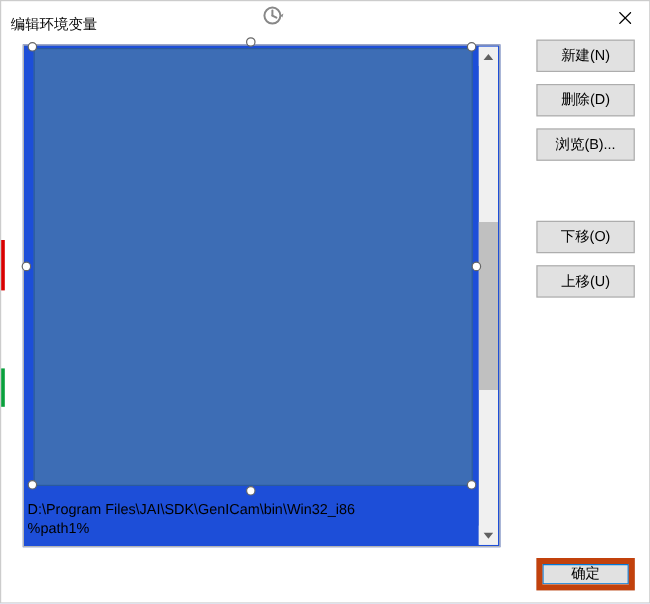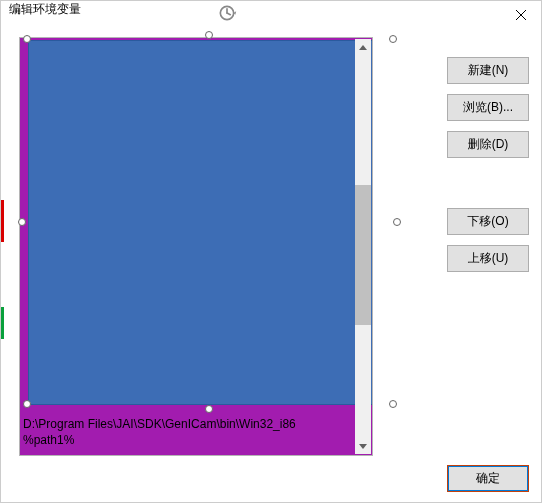--- a/index.html
+++ b/index.html
@@ -1,43 +1,43 @@
 <!DOCTYPE html>
 <html><head>
 <meta charset="utf-8">
 <style>
   * { box-sizing: border-box; margin: 0; padding: 0; }
   html, body { width: 542px; height: 503px; font-family: "Microsoft YaHei", "Segoe UI", sans-serif; font-size: 12px; background: #fff; overflow: hidden; }
   .window { width: 542px; height: 503px; border: 1px solid #ccc; background: #fff; position: relative; }
-  .titlebar { height: 28px; display: flex; align-items: flex-start; padding: 0 8px; position: relative; font-family: Liberation Serif, serif; }
+  .titlebar { height: 28px; display: flex; align-items: flex-end; padding: 0 8px; position: relative; font-family: Liberation Serif, serif; }
   .titlebar-title { font-size: 12px; color: #000; }
   .titlebar-close { position: absolute; right: 0; top: 0; width: 40px; height: 28px; display: flex; align-items: center; justify-content: center; cursor: pointer; }
   .titlebar-close svg { width: 10px; height: 10px; }
   .refresh-badge { position: absolute; top: 0; left: 214px; width: 24px; height: 24px; display: flex; align-items: center; justify-content: center; }
   .refresh-badge svg { width: 20px; height: 20px; }
   .content { position: absolute; top: 28px; left: 0; right: 0; bottom: 0; padding: 8px 10px 10px 10px; }
   .main-area { position: absolute; left: 18px; top: 8px; right: 108px; bottom: 42px; }
-  .listbox { position: absolute; left: 0; top: 0; width: 354px; height: 419px; border: 1px solid #b5b5b5; background: #a21caf; overflow: hidden; }
+  .listbox { position: absolute; left: 0; top: 0; width: 398px; height: 419px; border: 1px solid #b5b5b5; background: #1d4ed8; overflow: hidden; }
   .listbox-inner { width: 100%; height: 100%; position: relative; }
   .selection { position: absolute; left: 8px; top: 2px; width: 366px; height: 365px; background: #3d6db5; border: 1px solid #2a5a9e; }
   .text-lines { position: absolute; left: 3px; top: 378px; right: 3px; font-size: 12px; line-height: 16px; color: #000; white-space: pre; overflow: hidden; }
   .scroll-track { position: absolute; right: 1px; top: 1px; width: 16px; bottom: 1px; background: #f0f0f0; }
   .scroll-up, .scroll-down { width: 16px; height: 16px; background: #f0f0f0; display: flex; align-items: center; justify-content: center; position: absolute; }
   .scroll-up { top: 0; }
   .scroll-down { bottom: 0; }
   .scroll-up::before { content:""; border-left:4px solid transparent; border-right:4px solid transparent; border-bottom:5px solid #606060; }
   .scroll-down::before { content:""; border-left:4px solid transparent; border-right:4px solid transparent; border-top:5px solid #606060; }
   .scroll-thumb { position: absolute; right: 0; top: 146px; width: 16px; height: 140px; background: #c0c0c0; }
   .handle { position: absolute; width: 8px; height: 8px; border: 1px solid #666; background: #fff; border-radius: 50%; }
-  .button-col { position: absolute; right: 12px; top: 28px; width: 82px; display: flex; flex-direction: column; }
+  .button-col { position: absolute; right: 12px; top: 4px; width: 82px; display: flex; flex-direction: column; }
   .btn { width: 82px; height: 27px; border: 1px solid #adadad; background: #e1e1e1; font-size: 12px; color: #000; display: flex; align-items: center; justify-content: center; cursor: pointer; margin-bottom: 10px; }
   .spacer { height: 40px; }
   .bottom-btns { position: absolute; right: 12px; bottom: 10px; display: flex; gap: 8px; }
   .bottom-btns .btn { width: 82px; margin-bottom: 0; }
-  .btn.default { border: 1px solid #c2410c; box-shadow: inset 0 0 0 1px #0078d7; }
+  .btn.default { border: 5px solid #c2410c; box-shadow: inset 0 0 0 1px #0078d7; }
   .left-red { position: absolute; left: 0; top: 199px; width: 3px; height: 42px; background: #d80000; }
   .left-green { position: absolute; left: 0; top: 306px; width: 3px; height: 32px; background: #09a03c; }
 </style>
 </head>
 <body>
 
 <div class="window">
 
   <div class="titlebar">
     <span class="titlebar-title">编辑环境变量</span>
@@ -82,22 +82,22 @@
       <div class="handle" style="left:370px; top:-2px;"></div>
       <div class="handle" style="left:-1px; top:181px;"></div>
       <div class="handle" style="left:374px; top:181px;"></div>
       <div class="handle" style="left:4px; top:363px;"></div>
       <div class="handle" style="left:186px; top:368px;"></div>
       <div class="handle" style="left:370px; top:363px;"></div>
     </div>
 
     <div class="button-col">
       <div class="btn">新建(N)</div>
+      <div class="btn">删除(D)</div>
       <div class="btn">浏览(B)...</div>
-      <div class="btn">删除(D)</div>
       <div class="spacer"></div>
       <div class="btn">下移(O)</div>
       <div class="btn">上移(U)</div>
       <div class="spacer"></div>
     </div>
 
     <div class="bottom-btns">
       <div class="btn default">确定</div>
     </div>
 

